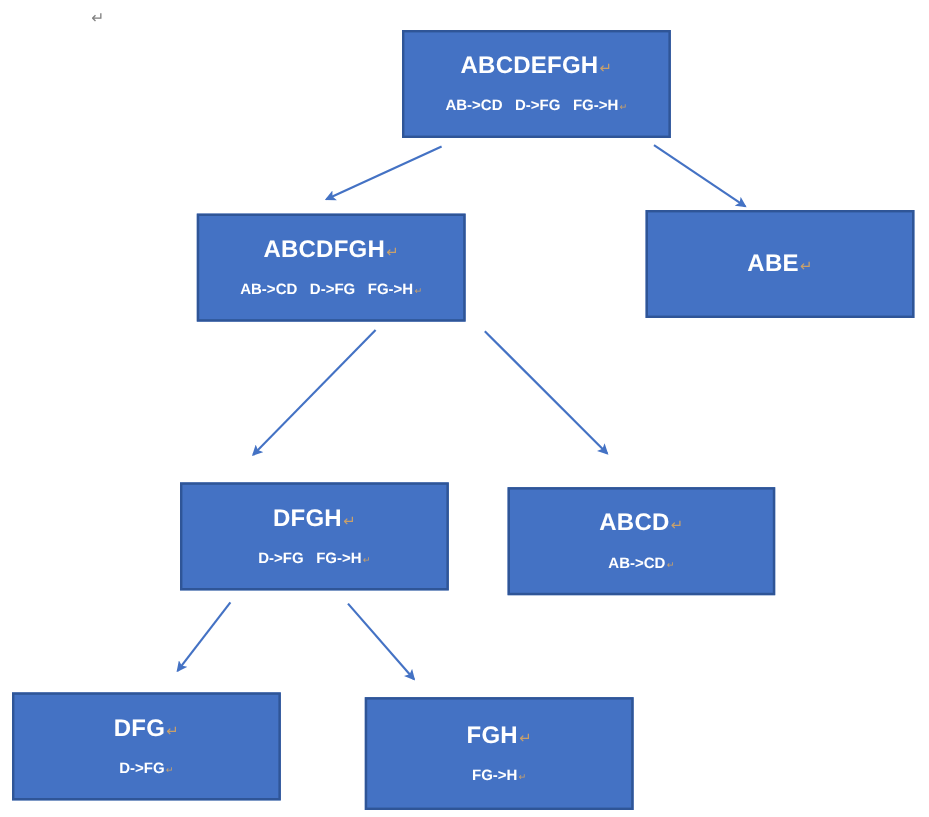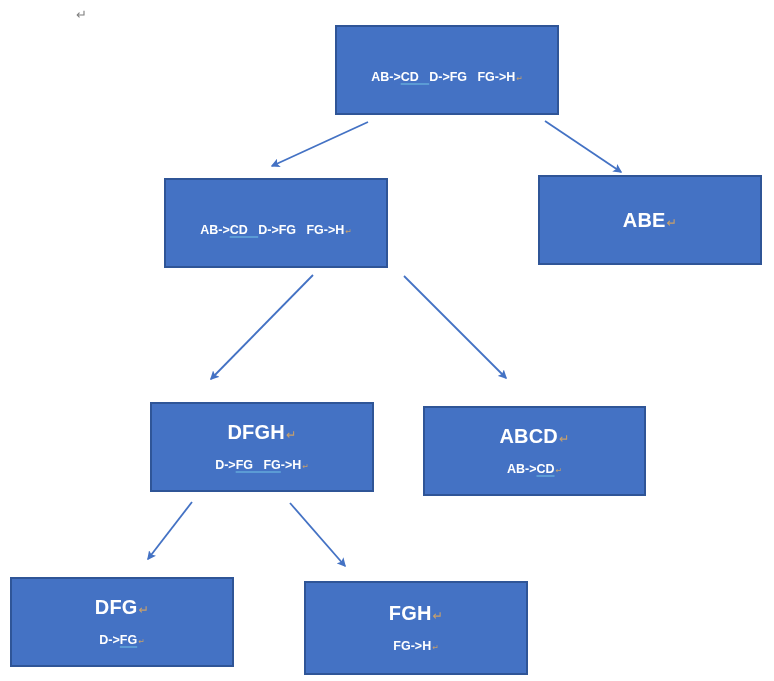--- a/index.html
+++ b/index.html
@@ -69,21 +69,20 @@
     color: #C8A06B;
     font-weight: normal;
     font-size: 0.62em;
     vertical-align: baseline;
     padding-left: 1px;
     user-select: none;
   }
 
   
   .ul {
-    text-decoration: underline;
     text-decoration-color: #5B9BD5;
     text-underline-offset: 2px;
     text-decoration-thickness: 1.5px;
   }
 
   
   #arrows {
     position: absolute;
     left: 0;
     top: 0;
@@ -110,23 +109,25 @@
         <line x1="545" y1="121" x2="621" y2="172" marker-end="url(#arrowhead)"></line>
         <line x1="313" y1="275" x2="211" y2="379" marker-end="url(#arrowhead)"></line>
         <line x1="404" y1="276" x2="506" y2="378" marker-end="url(#arrowhead)"></line>
         <line x1="192" y1="502" x2="148" y2="559" marker-end="url(#arrowhead)"></line>
         <line x1="290" y1="503" x2="345" y2="566" marker-end="url(#arrowhead)"></line>
       </g>
   </svg>
 
   <div id="node-layer">
       <div class="node" style="left: 335px; top: 25px; width: 224px; height: 90px;">
+        <div class="node-title">ABCDEFGH<span class="ret">↵</span></div>
         <div class="node-rules"><span>AB-&gt;</span><span class="ul">CD   </span><span>D-&gt;FG   FG-&gt;H</span><span class="ret">↵</span></div>
       </div>
       <div class="node" style="left: 164px; top: 178px; width: 224px; height: 90px;">
+        <div class="node-title">ABCDFGH<span class="ret">↵</span></div>
         <div class="node-rules"><span>AB-&gt;</span><span class="ul">CD   </span><span>D-&gt;FG   FG-&gt;H</span><span class="ret">↵</span></div>
       </div>
       <div class="node title-only" style="left: 538px; top: 175px; width: 224px; height: 90px;">
         <div class="node-title">ABE<span class="ret">↵</span></div>
       </div>
       <div class="node" style="left: 109px; top: 402px; width: 224px; height: 90px; margin-left: 41px;">
         <div class="node-title">DFGH<span class="ret">↵</span></div>
         <div class="node-rules"><span>D-&gt;</span><span class="ul">FG   FG</span><span>-&gt;H</span><span class="ret">↵</span></div>
       </div>
       <div class="node" style="left: 423px; top: 406px; width: 223px; height: 90px;">

